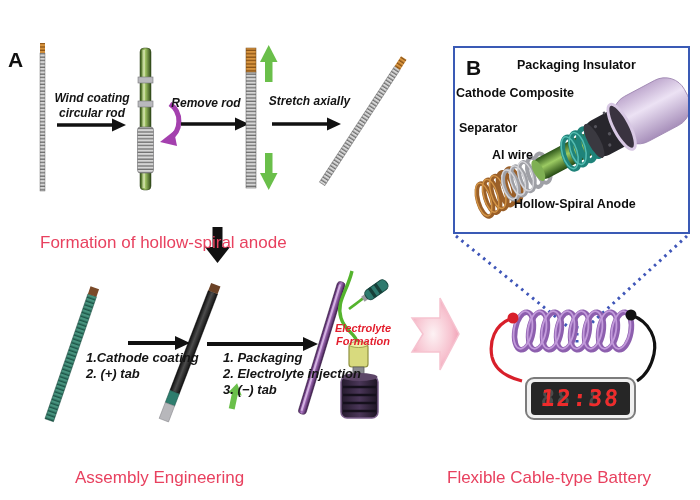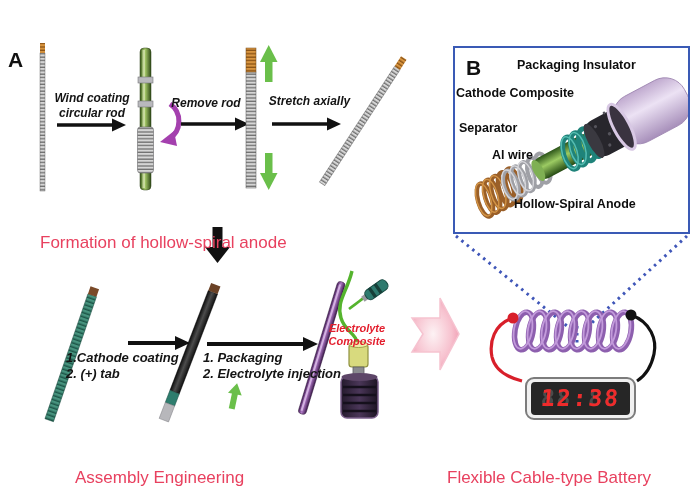--- a/index.html
+++ b/index.html
@@ -2,24 +2,24 @@
 <html><head>
 <meta charset="utf-8">
 <style>
   html,body{margin:0;padding:0;background:#fff;}
   #canvas{position:relative;width:700px;height:500px;background:#ffffff;overflow:hidden;
           font-family:"Liberation Sans",sans-serif;}
   #scene{position:absolute;left:0;top:0;}
   .lbl{position:absolute;color:#161616;}
   .panel-letter{font-size:21px;font-weight:bold;color:#111;}
   .step-lbl{font-size:12px;font-weight:bold;font-style:italic;text-align:center;line-height:14.5px;color:#141414;}
-  .list-lbl{font-size:13px;font-weight:bold;font-style:italic;line-height:16px;color:#141414;white-space:nowrap;}
+  .list-lbl{font-size:13px;font-weight:bold;font-style:italic;line-height:16px;color:#141414;white-space:nowrap;padding-left:20px;}
   .red-title{font-size:17px;font-weight:normal;color:#e8415f;text-align:left;white-space:nowrap;margin-top:40px;}
   .b-layer{font-size:12.5px;font-weight:bold;color:#0d0d0d;white-space:nowrap;}
-  .inj-lbl{font-size:11px;font-weight:bold;font-style:italic;color:#e31e2d;text-align:center;line-height:12.5px;}
+  .inj-lbl{font-size:11px;font-weight:bold;font-style:italic;color:#e31e2d;text-align:center;line-height:12.5px;padding-left:6px;}
   #panelB-box{position:absolute;left:453px;top:46px;width:233px;height:184px;
               border:2.5px solid #3a5ab5;background:#fff;}
   #panelB-box svg{position:absolute;left:0;top:0;}
   #display-digits{position:absolute;left:531px;top:382px;width:99px;height:33px;}
   #display-digits span{position:absolute;left:0;top:0;width:100%;height:100%;
       text-align:center;line-height:33px;font-family:"DejaVu Sans Mono",monospace;
       font-weight:bold;font-size:23px;letter-spacing:2px;transform:skewX(-5deg);}
   #ghost-digits{color:#4b4b4b;}
   #lit-digits{color:#ef2b2b;}
 </style>
@@ -326,25 +326,26 @@
   <div class="lbl b-layer" style="left:459px;top:121px;">Separator</div>
   <div class="lbl b-layer" style="left:514px;top:197px;">Hollow-Spiral Anode</div>
 
   <div class="lbl list-lbl" style="left:66px;top:350px;">
     <div>1.Cathode coating</div>
     <div>2. (+) tab</div>
   </div>
   <div class="lbl list-lbl" style="left:203px;top:350px;">
     <div>1. Packaging</div>
     <div>2. Electrolyte injection</div>
+    <div>3. (−) tab</div>
   </div>
 
   <div class="lbl inj-lbl" style="left:322px;top:322px;width:70px;">
     <div>Electrolyte</div>
-    <div>Composite</div>
+    <div>Formation</div>
   </div>
 
   <div class="lbl red-title" style="left:75px;top:428px;width:260px;">Assembly Engineering</div>
   <div class="lbl red-title" style="left:447px;top:428px;width:260px;">Flexible Cable-type Battery</div>
 
   <div id="display-digits">
     <span id="ghost-digits">88:88</span>
     <span id="lit-digits">12:38</span>
   </div>
 

